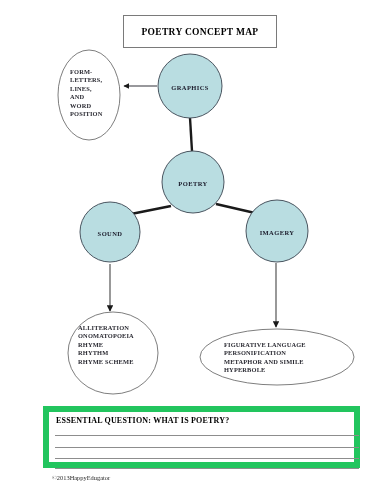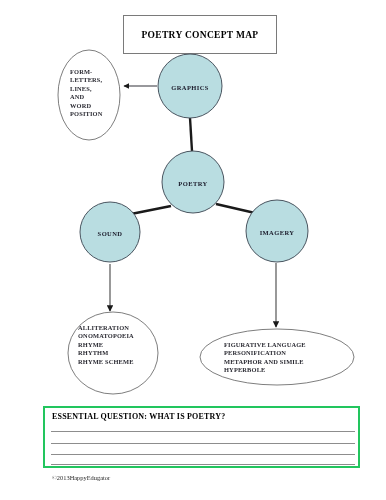--- a/index.html
+++ b/index.html
@@ -18,21 +18,21 @@
     width: 386px;
     height: 500px;
     background: #ffffff;
   }
   
   #title-box {
     position: absolute;
     left: 123px;
     top: 15px;
     width: 154px;
-    height: 39px;
+    height: 33px;
     border: 1px solid #7a7a7a;
     box-sizing: border-box;
     display: flex;
     align-items: center;
     justify-content: center;
     font-family: Liberation Serif, serif;
   }
   #title-text {
     font-size: 9.5px;
     font-weight: bold;
@@ -68,21 +68,21 @@
     white-space: pre-line;
     letter-spacing: 0.15px;
   }
   
   #eq-box {
     position: absolute;
     left: 43px;
     top: 406px;
     width: 317px;
     height: 62px;
-    border: 2px solid #22c55e;
+    border: 6px solid #22c55e;
     box-sizing: border-box;
     background: #ffffff;
   }
   #eq-title {
     position: absolute;
     left: 7px;
     top: 4px;
     font-size: 8px;
     font-weight: bold;
     color: #000000;

